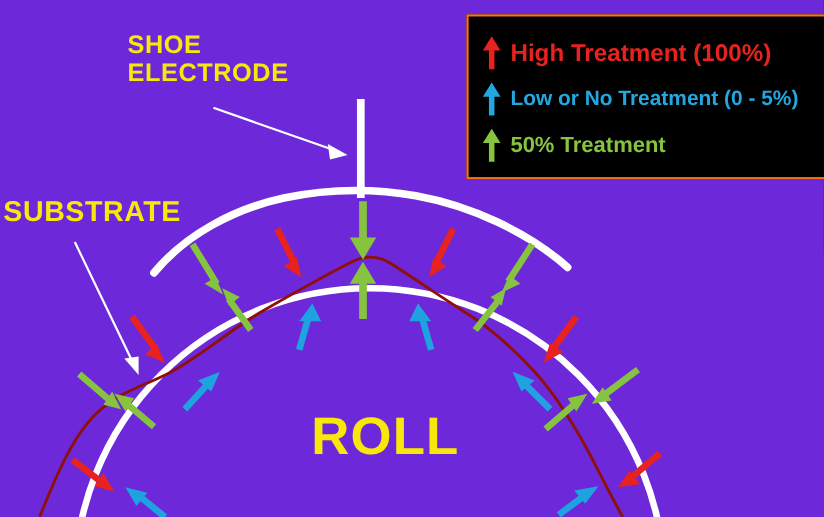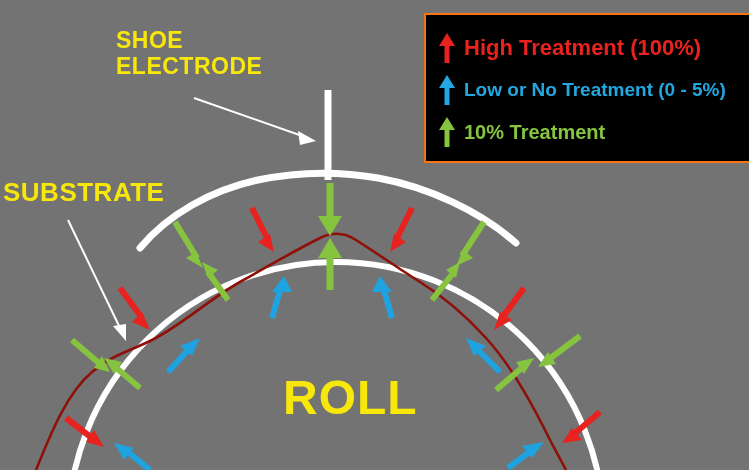--- a/index.html
+++ b/index.html
@@ -5,21 +5,21 @@
 <style>
   html, body {
     margin: 0;
     padding: 0;
     background: #000000;
   }
   #stage {
     position: relative;
     width: 749px;
     height: 470px;
-    background: #737373;
+    background: #6d28d9;
     overflow: hidden;
     font-family: "Liberation Sans", sans-serif;
   }
   #diagram-svg {
     position: absolute;
     left: 0;
     top: 0;
     width: 749px;
     height: 470px;
   }
@@ -274,18 +274,18 @@
         <polygon points="11,1 3,14 19,14" fill="#22a7e0"></polygon>
       </svg>
       <span class="legend-text" id="legend-text-1">Low or No Treatment (0 - 5%)</span>
     </div>
 
     <div class="legend-row" id="legend-row-2">
       <svg class="legend-arrow" viewBox="0 0 22 32">
         <line x1="11" y1="31" x2="11" y2="10" stroke="#86c440" stroke-width="5"></line>
         <polygon points="11,1 3,14 19,14" fill="#86c440"></polygon>
       </svg>
-      <span class="legend-text" id="legend-text-2">10% Treatment</span>
+      <span class="legend-text" id="legend-text-2">50% Treatment</span>
     </div>
 
   </div>
 
 </div>
 
 </body></html>

